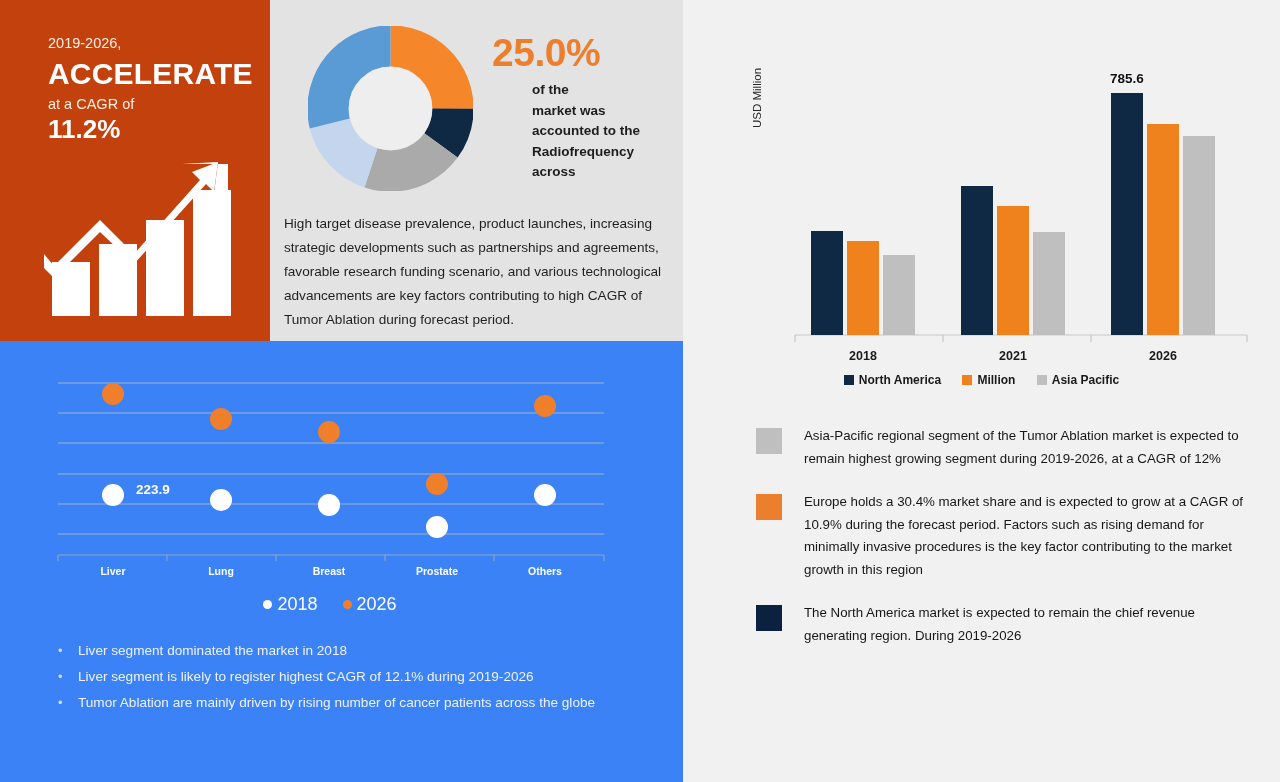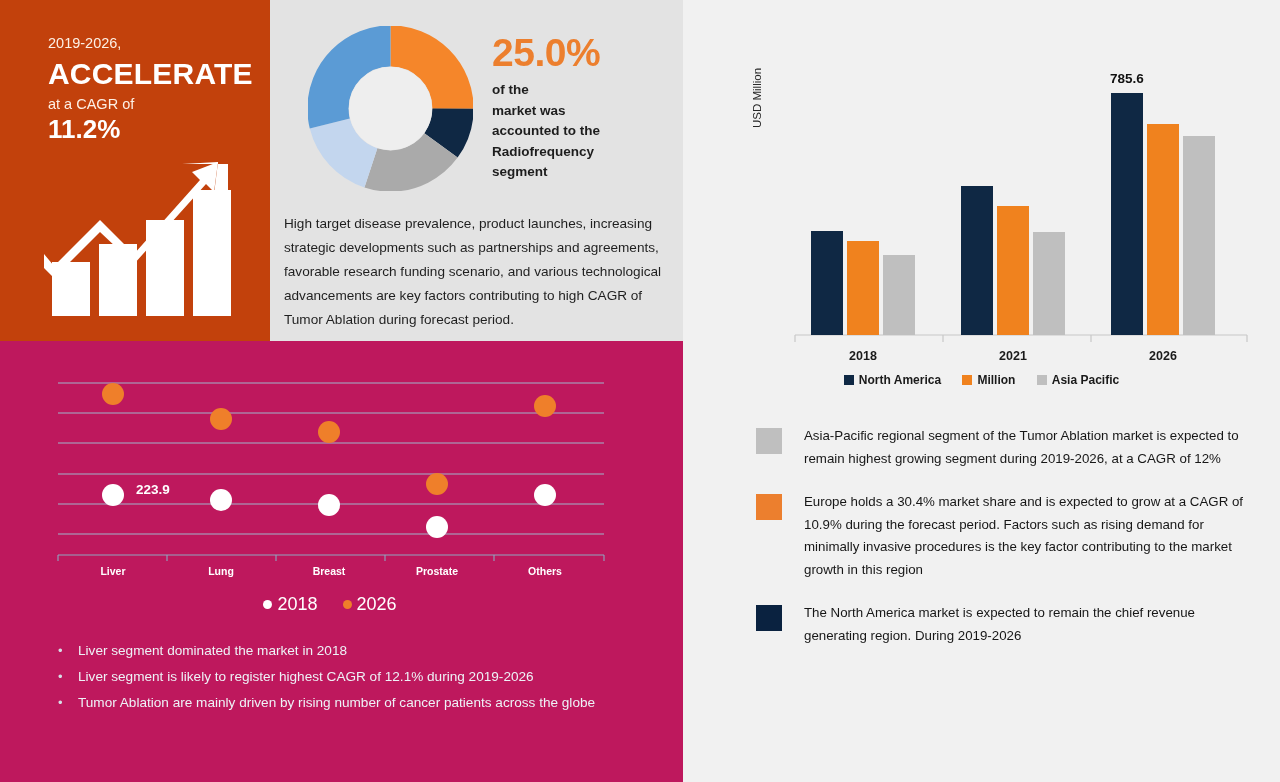--- a/index.html
+++ b/index.html
@@ -44,32 +44,32 @@
     overflow: hidden;
   }
   #donut-wrap { position: absolute; left: 38px; top: 26px; }
   #pct-block { position: absolute; left: 222px; top: 30px; width: 180px; }
   #pct-value {
     font-size: 39px; font-weight: bold; color: #ec7f2e;
     line-height: 46px; letter-spacing: -.5px;
   }
   #pct-desc {
     font-size: 13.5px; font-weight: bold; color: #1d1d1d;
-    line-height: 20.5px; margin-top: 4px;
+    line-height: 20.5px; margin-top: 4px; margin-left: 40px;
   }
   #gray-para {
     position: absolute; left: 14px; top: 212px; width: 396px;
     font-size: 13.6px; line-height: 24px; color: #1f1f1f;
   }
 
   
   #navy-panel {
     position: absolute; left: 0; top: 341px;
     width: 683px; height: 441px;
-    background: #be185d;
+    background: #3b82f6;
     overflow: hidden;
   }
   #dot-chart { position: absolute; left: 52px; top: 36px; }
   #dot-legend {
     position: absolute; left: 0; top: 253px; width: 660px;
     text-align: center; color: #ffffff; font-size: 18px;
   }
   #dot-legend .lg { display:inline-block; margin: 0 10px; }
   #dot-legend .sw {
     display: inline-block; width: 9px; height: 9px; border-radius: 50%;
@@ -158,21 +158,21 @@
       </svg>
     </div>
 
     <div id="pct-block">
       <div id="pct-value">25.0%</div>
       <div id="pct-desc">
         <div>of the</div>
         <div>market was</div>
         <div>accounted to the</div>
         <div>Radiofrequency</div>
-        <div>segment</div>
+        <div>across</div>
       </div>
     </div>
 
     <div id="gray-para">High target disease prevalence, product launches, increasing strategic developments  such as partnerships and agreements, favorable research funding scenario, and various technological advancements  are key factors contributing to high CAGR of Tumor Ablation during forecast period.</div>
   </div>
 
   <div id="navy-panel">
 
     <svg id="dot-chart" width="560" height="200" viewBox="0 0 560 200">
 

